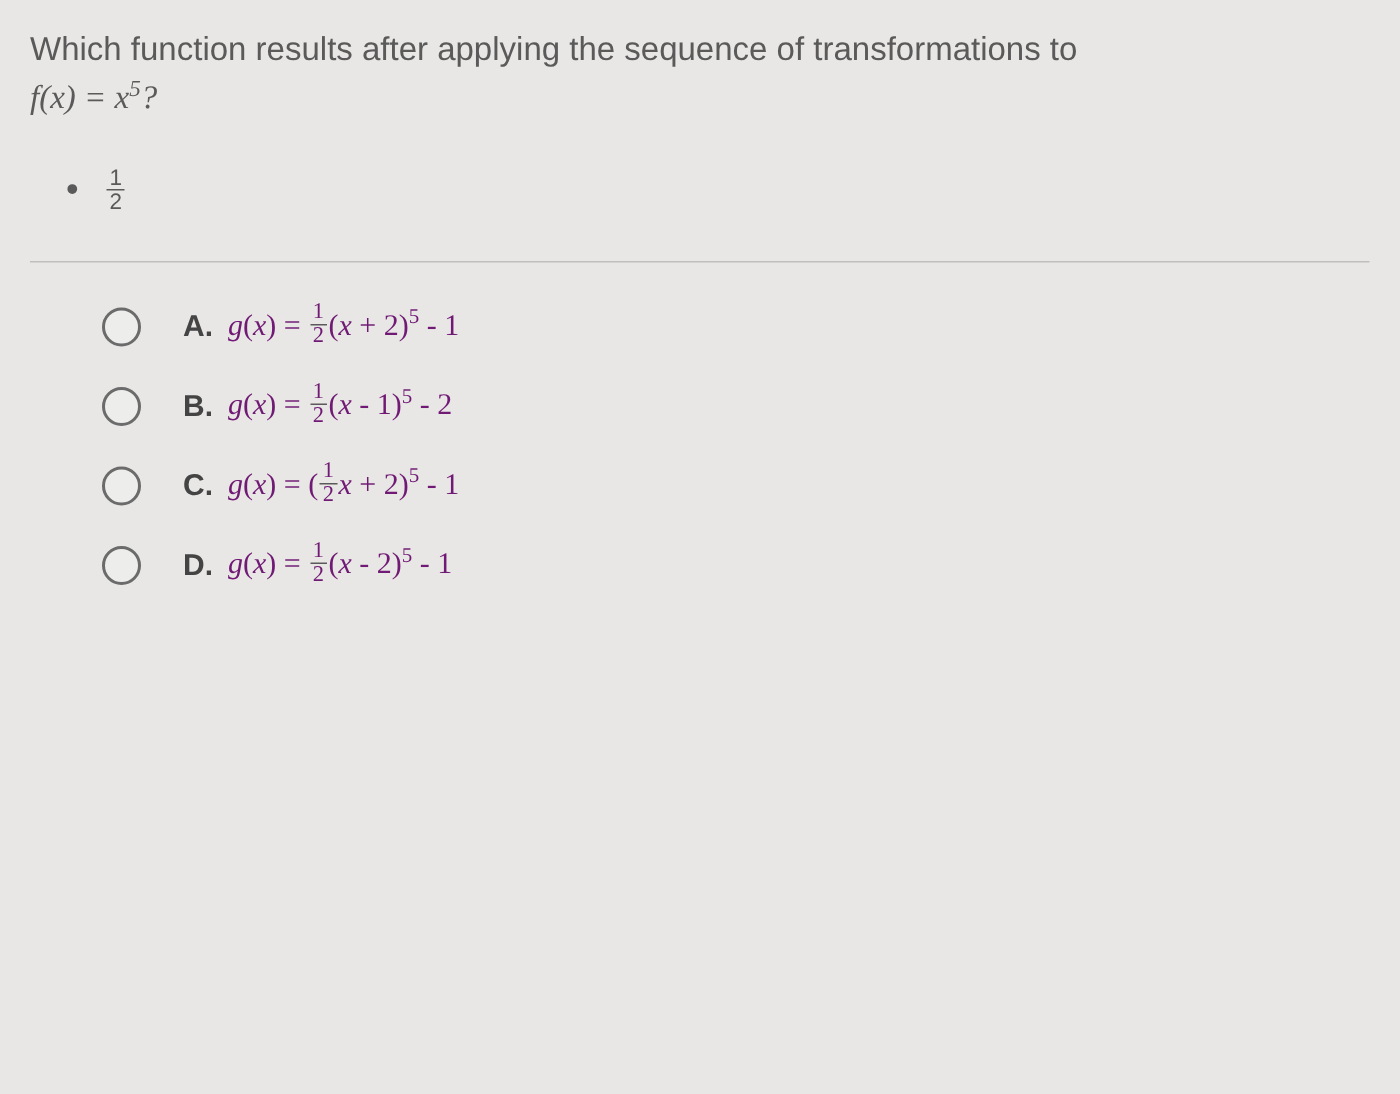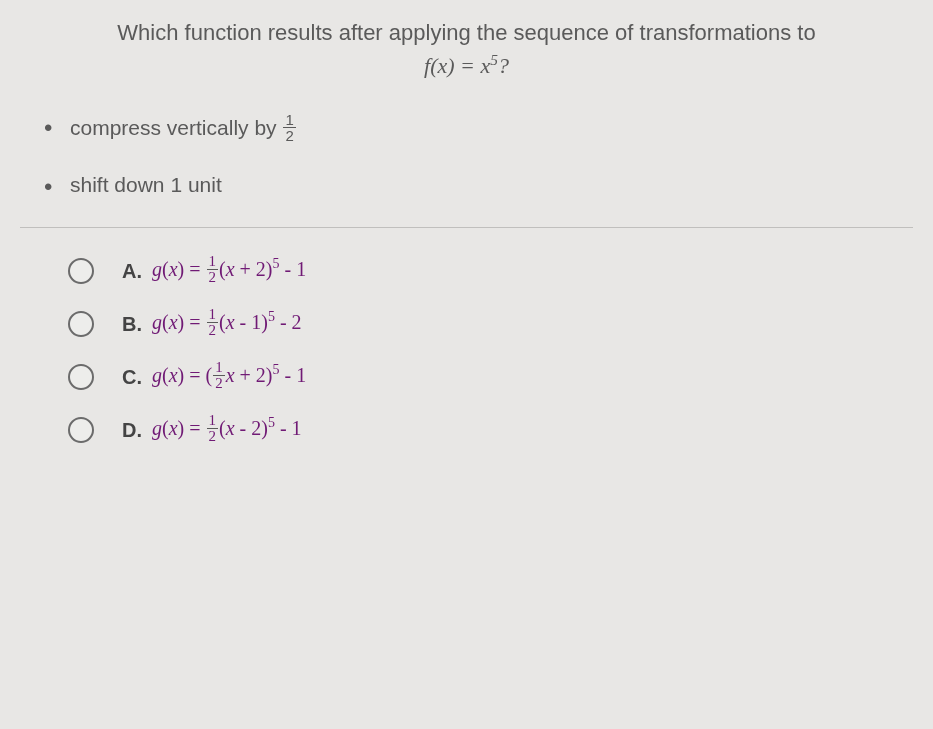--- a/index.html
+++ b/index.html
@@ -13,21 +13,20 @@
       width: 933px;
       height: 729px;
       padding: 18px 20px;
       color: #5a5a5a;
     }
     .question-text {
       font-size: 22px;
       color: #5a5a5a;
       line-height: 1.4;
       margin-bottom: 32px;
-      text-align: center;
     }
     .question-text .math {
       font-style: italic;
       font-family: 'Times New Roman', serif;
     }
     .transform-list {
       list-style: none;
       padding-left: 24px;
       margin-bottom: 30px;
     }
@@ -109,24 +108,21 @@
 </head>
 <body>
 
 <div class="question-text">
   <span>Which function results after applying the sequence of transformations to</span><br>
   <span class="math"><i>f</i>(<i>x</i>) = <i>x</i><sup>5</sup>?</span>
 </div>
 
 <ul class="transform-list">
   <li>
-    <span>compress vertically by </span><span class="frac"><span class="num">1</span><span class="den">2</span></span>
-  </li>
-  <li>
-    <span>shift down 1 unit</span>
+    <span class="frac"><span class="num">1</span><span class="den">2</span></span>
   </li>
 </ul>
 
 <hr class="divider">
 
 <div class="options">
 
   <div class="option">
     <div class="radio"></div>
     <span class="option-label">A.</span>

